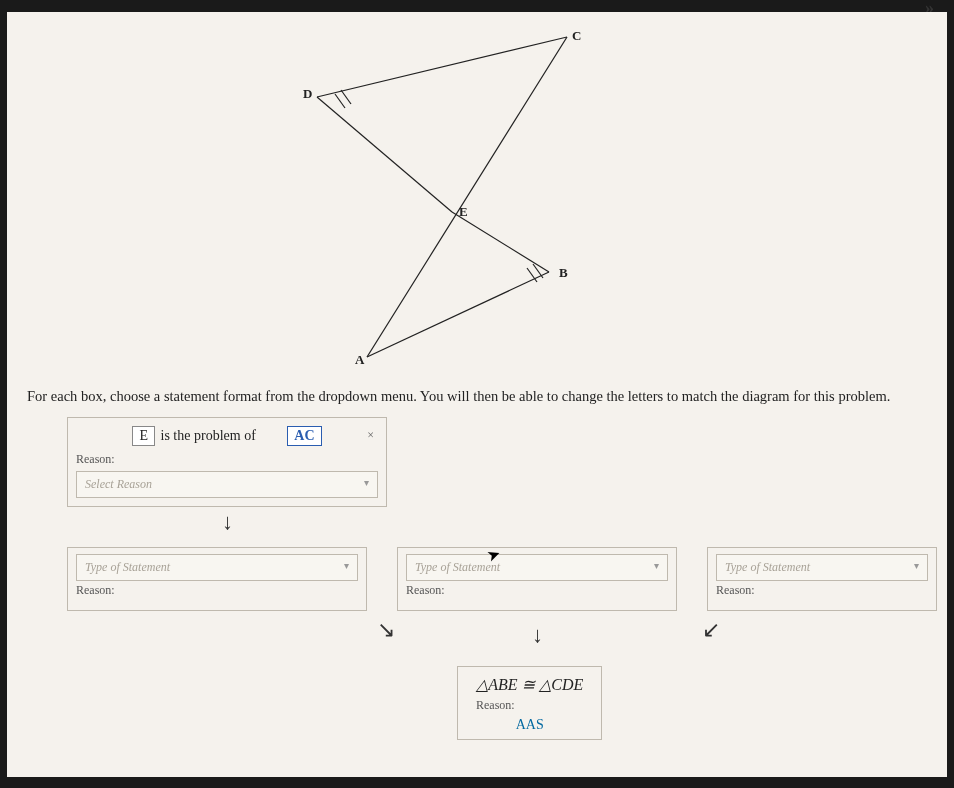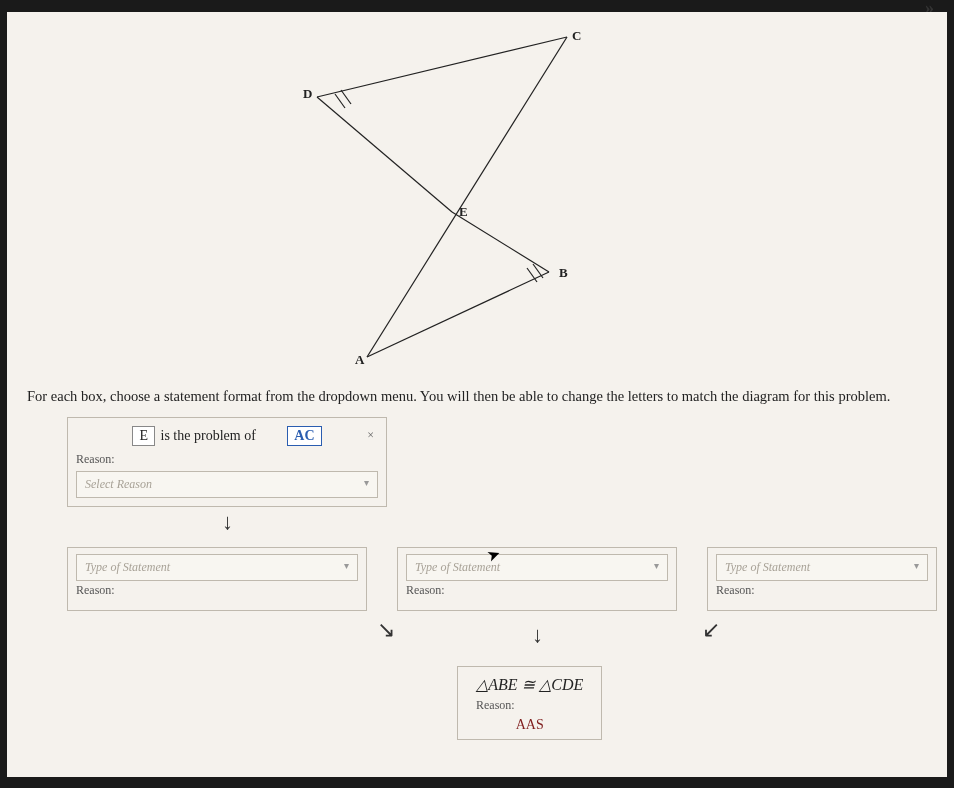--- a/index.html
+++ b/index.html
@@ -131,21 +131,21 @@
     text-align: center;
   }
   .conc-stmt {
     font-family: 'Times New Roman', serif;
     font-size: 16px;
     font-style: italic;
     color: #222;
   }
   .conc-reason {
     font-size: 14px;
-    color: #7f1d1d;
+    color: #0369a1;
     margin-top: 2px;
   }
   .cursor-arrow {
     position: absolute;
     font-size: 16px;
     color: #000;
     transform: rotate(-20deg);
   }
 </style>
 </head>

